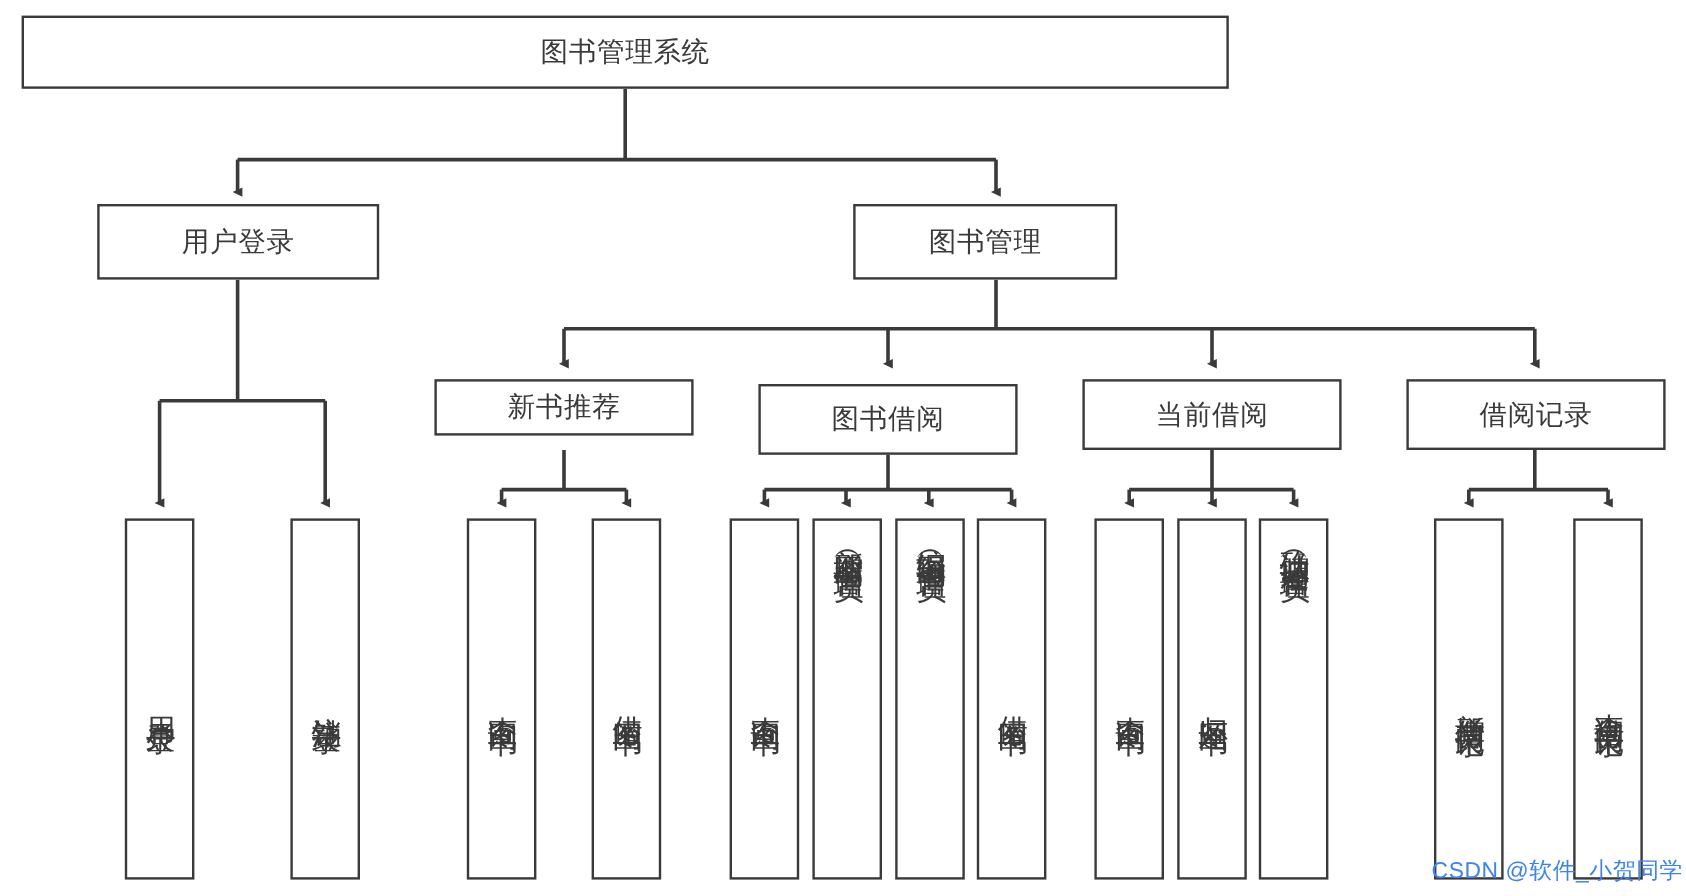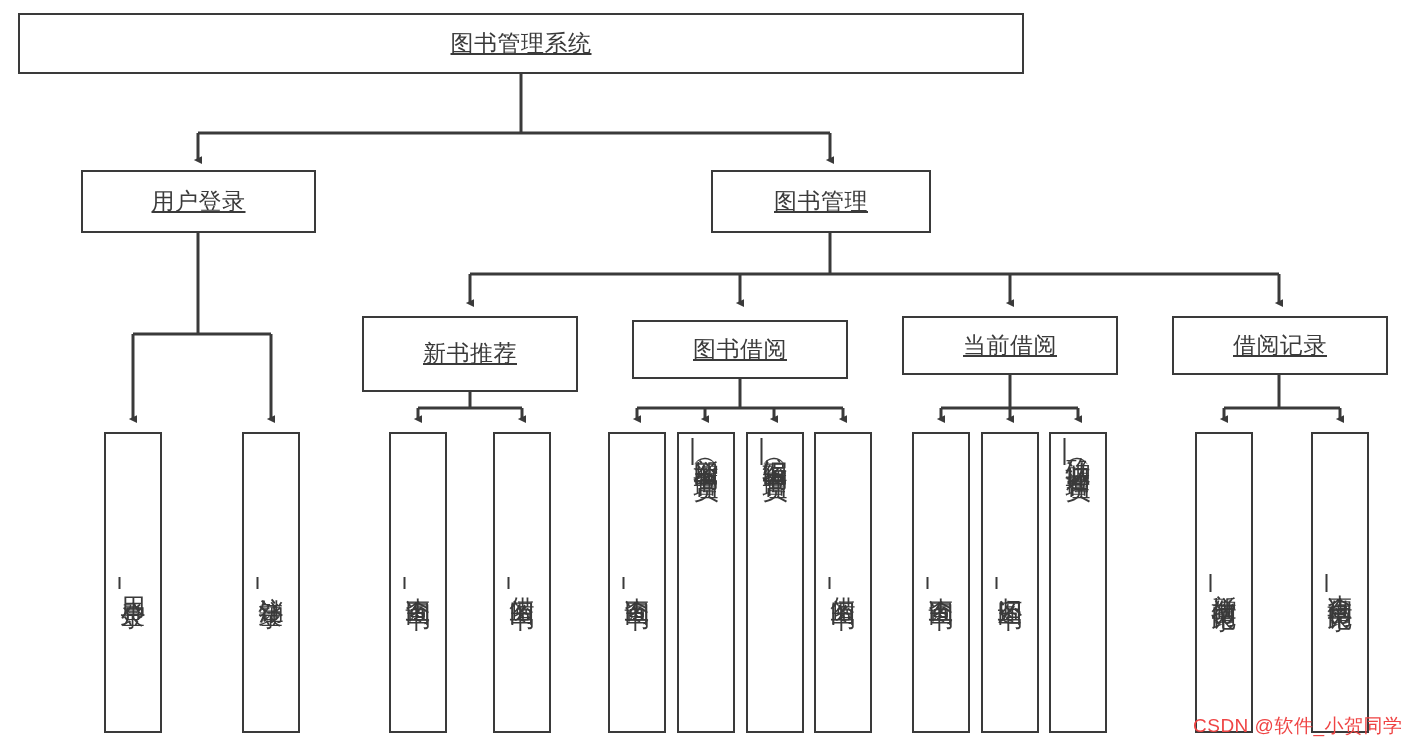--- a/index.html
+++ b/index.html
@@ -32,21 +32,20 @@
     border: 2.5px solid #3a3a3a;
     display: flex;
     align-items: center;
     justify-content: center;
     color: #3a3a3a;
   }
   .node .label {
     color: #3a3a3a;
     line-height: 1.18;
     letter-spacing: 0.5px;
-    text-decoration: underline;
   }
   .node.horizontal .label {
     writing-mode: horizontal-tb;
     font-size: 23px;
     text-align: center;
     white-space: nowrap;
   }
   .node.root .label {
     font-size: 23px;
   }
@@ -63,21 +62,21 @@
     line-height: 1;
     white-space: nowrap;
     display: block;
   }
   .node.vertical.centered {
     align-items: center;
     padding-top: 0;
   }
   .watermark {
     position: absolute;
-    color: #ef4444;
+    color: #3b82f6;
     font-size: 19px;
     white-space: nowrap;
     letter-spacing: 0.5px;
   }
 </style>
 </head>
 <body>
 
 <div id="canvas">
 
@@ -138,21 +137,21 @@
   </div>
 
   <div class="node horizontal" style="left:81px; top:170px; width:235px; height:63px;">
     <span class="label">用户登录</span>
   </div>
 
   <div class="node horizontal" style="left:711px; top:170px; width:220px; height:63px;">
     <span class="label">图书管理</span>
   </div>
 
-  <div class="node horizontal" style="left:362px; top:316px; width:216px; height:76px;">
+  <div class="node horizontal" style="left:362px; top:316px; width:216px; height:47px;">
     <span class="label">新书推荐</span>
   </div>
 
   <div class="node horizontal" style="left:632px; top:320px; width:216px; height:59px;">
     <span class="label">图书借阅</span>
   </div>
 
   <div class="node horizontal" style="left:1172px; top:316px; width:216px; height:59px;">
     <span class="label">借阅记录</span>
   </div>

